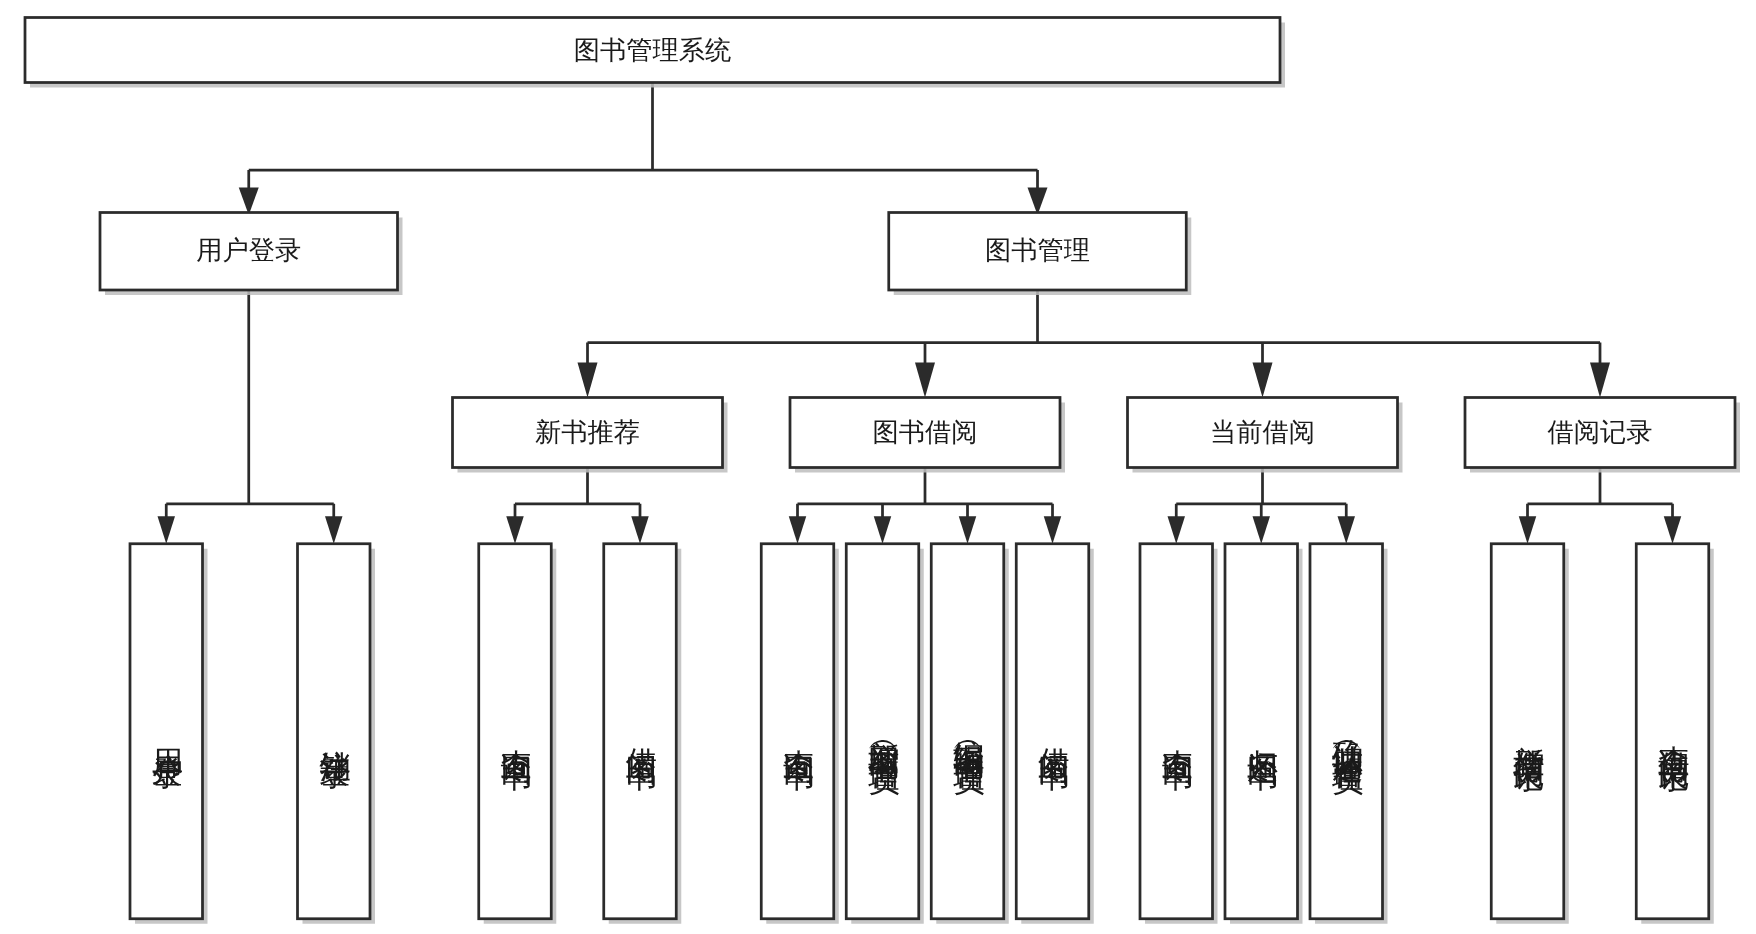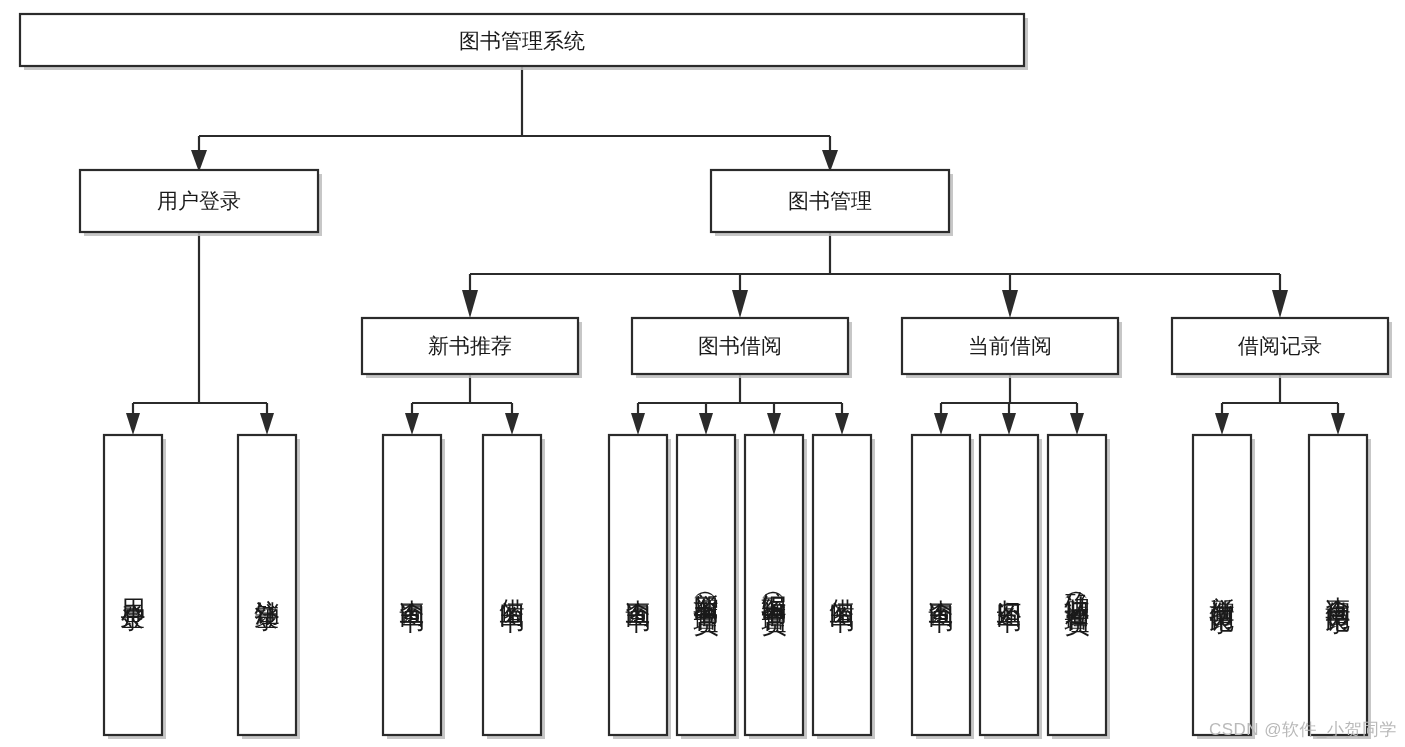--- a/index.html
+++ b/index.html
@@ -238,15 +238,14 @@
   <div class="leaf-label" style="left:609px; top:435px; width:58px; height:300px;">查询图书</div>
   <div class="leaf-label" style="left:677px; top:435px; width:58px; height:300px;">新增图书（管理员）</div>
   <div class="leaf-label" style="left:745px; top:435px; width:58px; height:300px;">编辑图书（管理员）</div>
   <div class="leaf-label" style="left:813px; top:435px; width:58px; height:300px;">借阅图书</div>
   <div class="leaf-label" style="left:912px; top:435px; width:58px; height:300px;">查询图书</div>
   <div class="leaf-label" style="left:980px; top:435px; width:58px; height:300px;">归还图书</div>
   <div class="leaf-label" style="left:1048px; top:435px; width:58px; height:300px;">确认归还（管理员）</div>
   <div class="leaf-label" style="left:1193px; top:435px; width:58px; height:300px;">新增借阅记录</div>
   <div class="leaf-label" style="left:1309px; top:435px; width:58px; height:300px;">查询借阅记录</div>
 
-  <div class="watermark">CSDN @软件_小贺同学</div>
 
 </div>
 
 </body></html>

